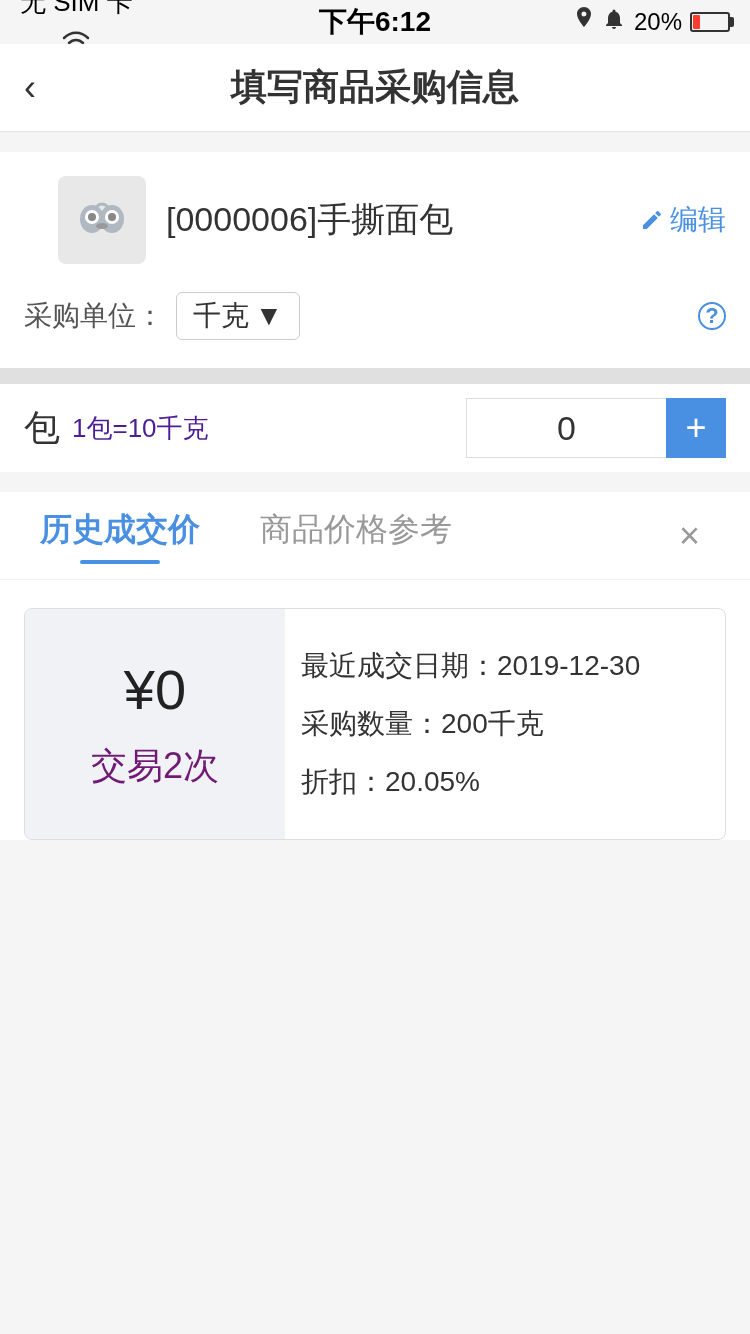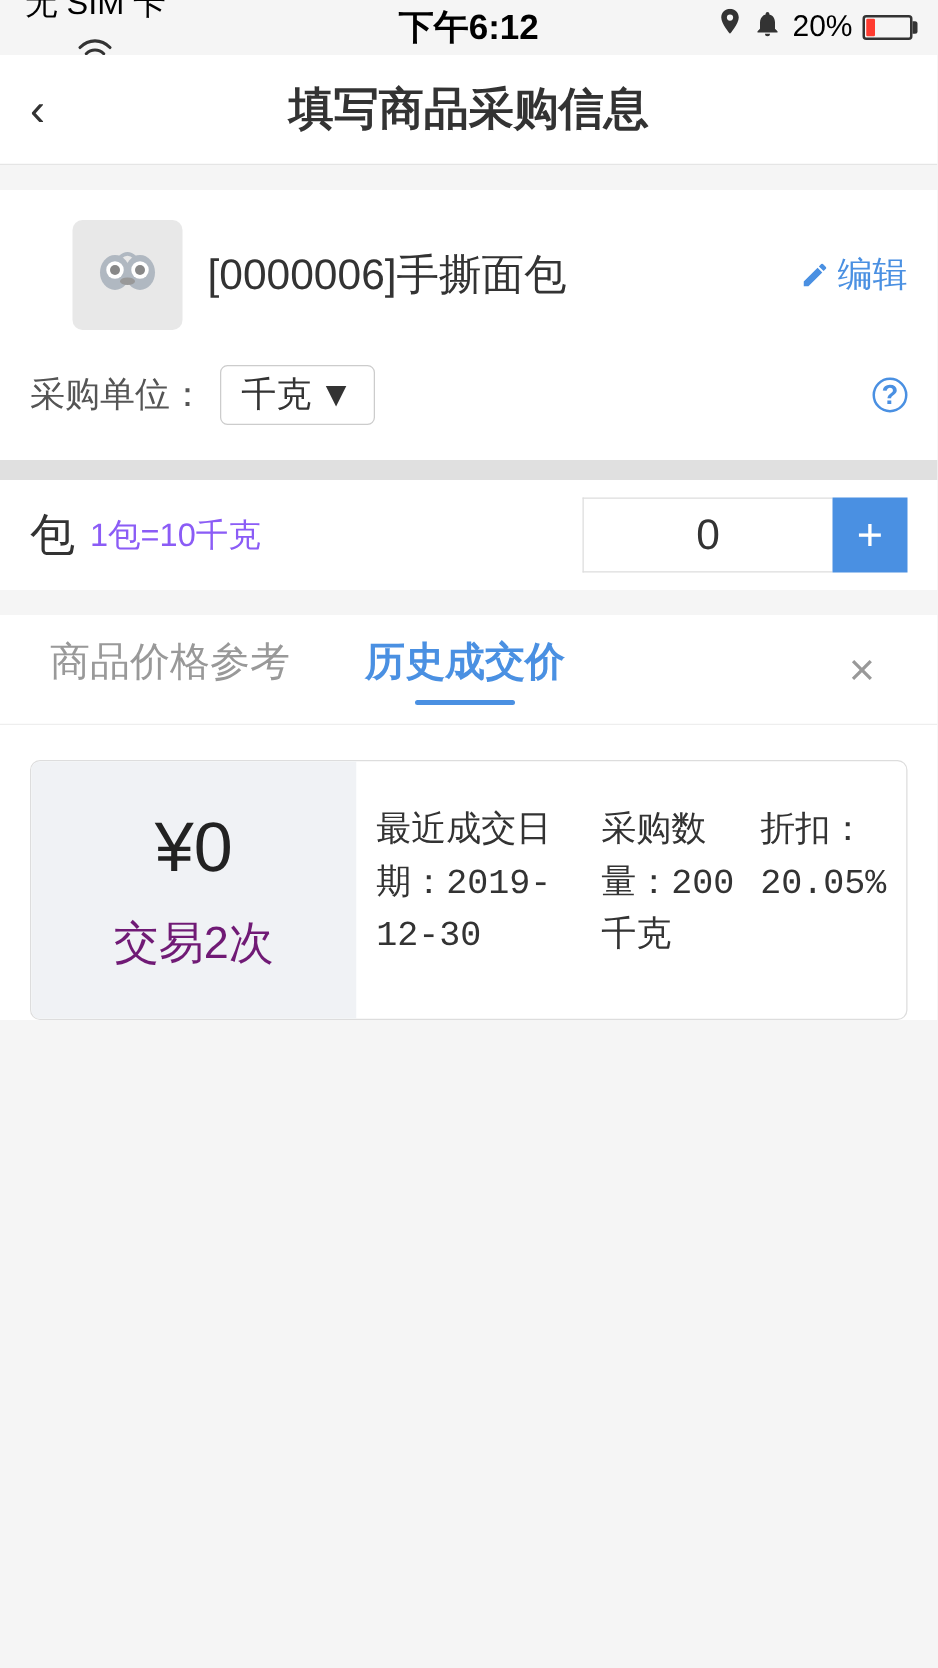--- a/index.html
+++ b/index.html
@@ -215,21 +215,21 @@
       align-items: center;
       gap: 12px;
     }
     .qty-unit-name {
       font-size: 36px;
       color: #333;
       font-weight: 500;
     }
     .qty-unit-convert {
       font-size: 26px;
-      color: #8b5cf6;
+      color: #4c1d95;
     }
     .qty-controls {
       display: flex;
       align-items: center;
       gap: 0;
     }
     .qty-input {
       width: 200px;
       height: 60px;
       border: 1px solid #ddd;
@@ -328,23 +328,22 @@
     }
     .tx-count {
       font-size: 36px;
       color: #701a75;
       margin-top: 20px;
     }
     .tx-right {
       flex: 1;
       padding: 36px 16px;
       display: flex;
-      flex-direction: row;
+      flex-direction: column;
       gap: 16px;
-      font-family: Liberation Mono, monospace;
     }
     .tx-detail-line {
       font-size: 28px;
       color: #333;
       line-height: 1.5;
     }
 
     
     .main-content {
       background: #f5f5f5;
@@ -440,27 +439,27 @@
   </div>
   <div class="qty-controls">
     <input class="qty-input" type="text" value="0" style="">
     <button class="qty-plus">+</button>
   </div>
 </div>
 
 <div class="tab-panel">
   <div class="tab-header">
     <div class="tab-items">
-      <div class="tab-item">
-        <span class="tab-item-label">商品价格参考</span>
-
-      </div>
       <div class="tab-item active">
         <span class="tab-item-label">历史成交价</span>
         <div class="tab-underline"></div>
+      </div>
+      <div class="tab-item">
+        <span class="tab-item-label">商品价格参考</span>
+
       </div>
     </div>
     <span class="tab-close">×</span>
   </div>
 
   <div class="transaction-card">
     <div class="tx-left">
       <span class="tx-price">¥0</span>
       <span class="tx-count">交易2次</span>
     </div>

